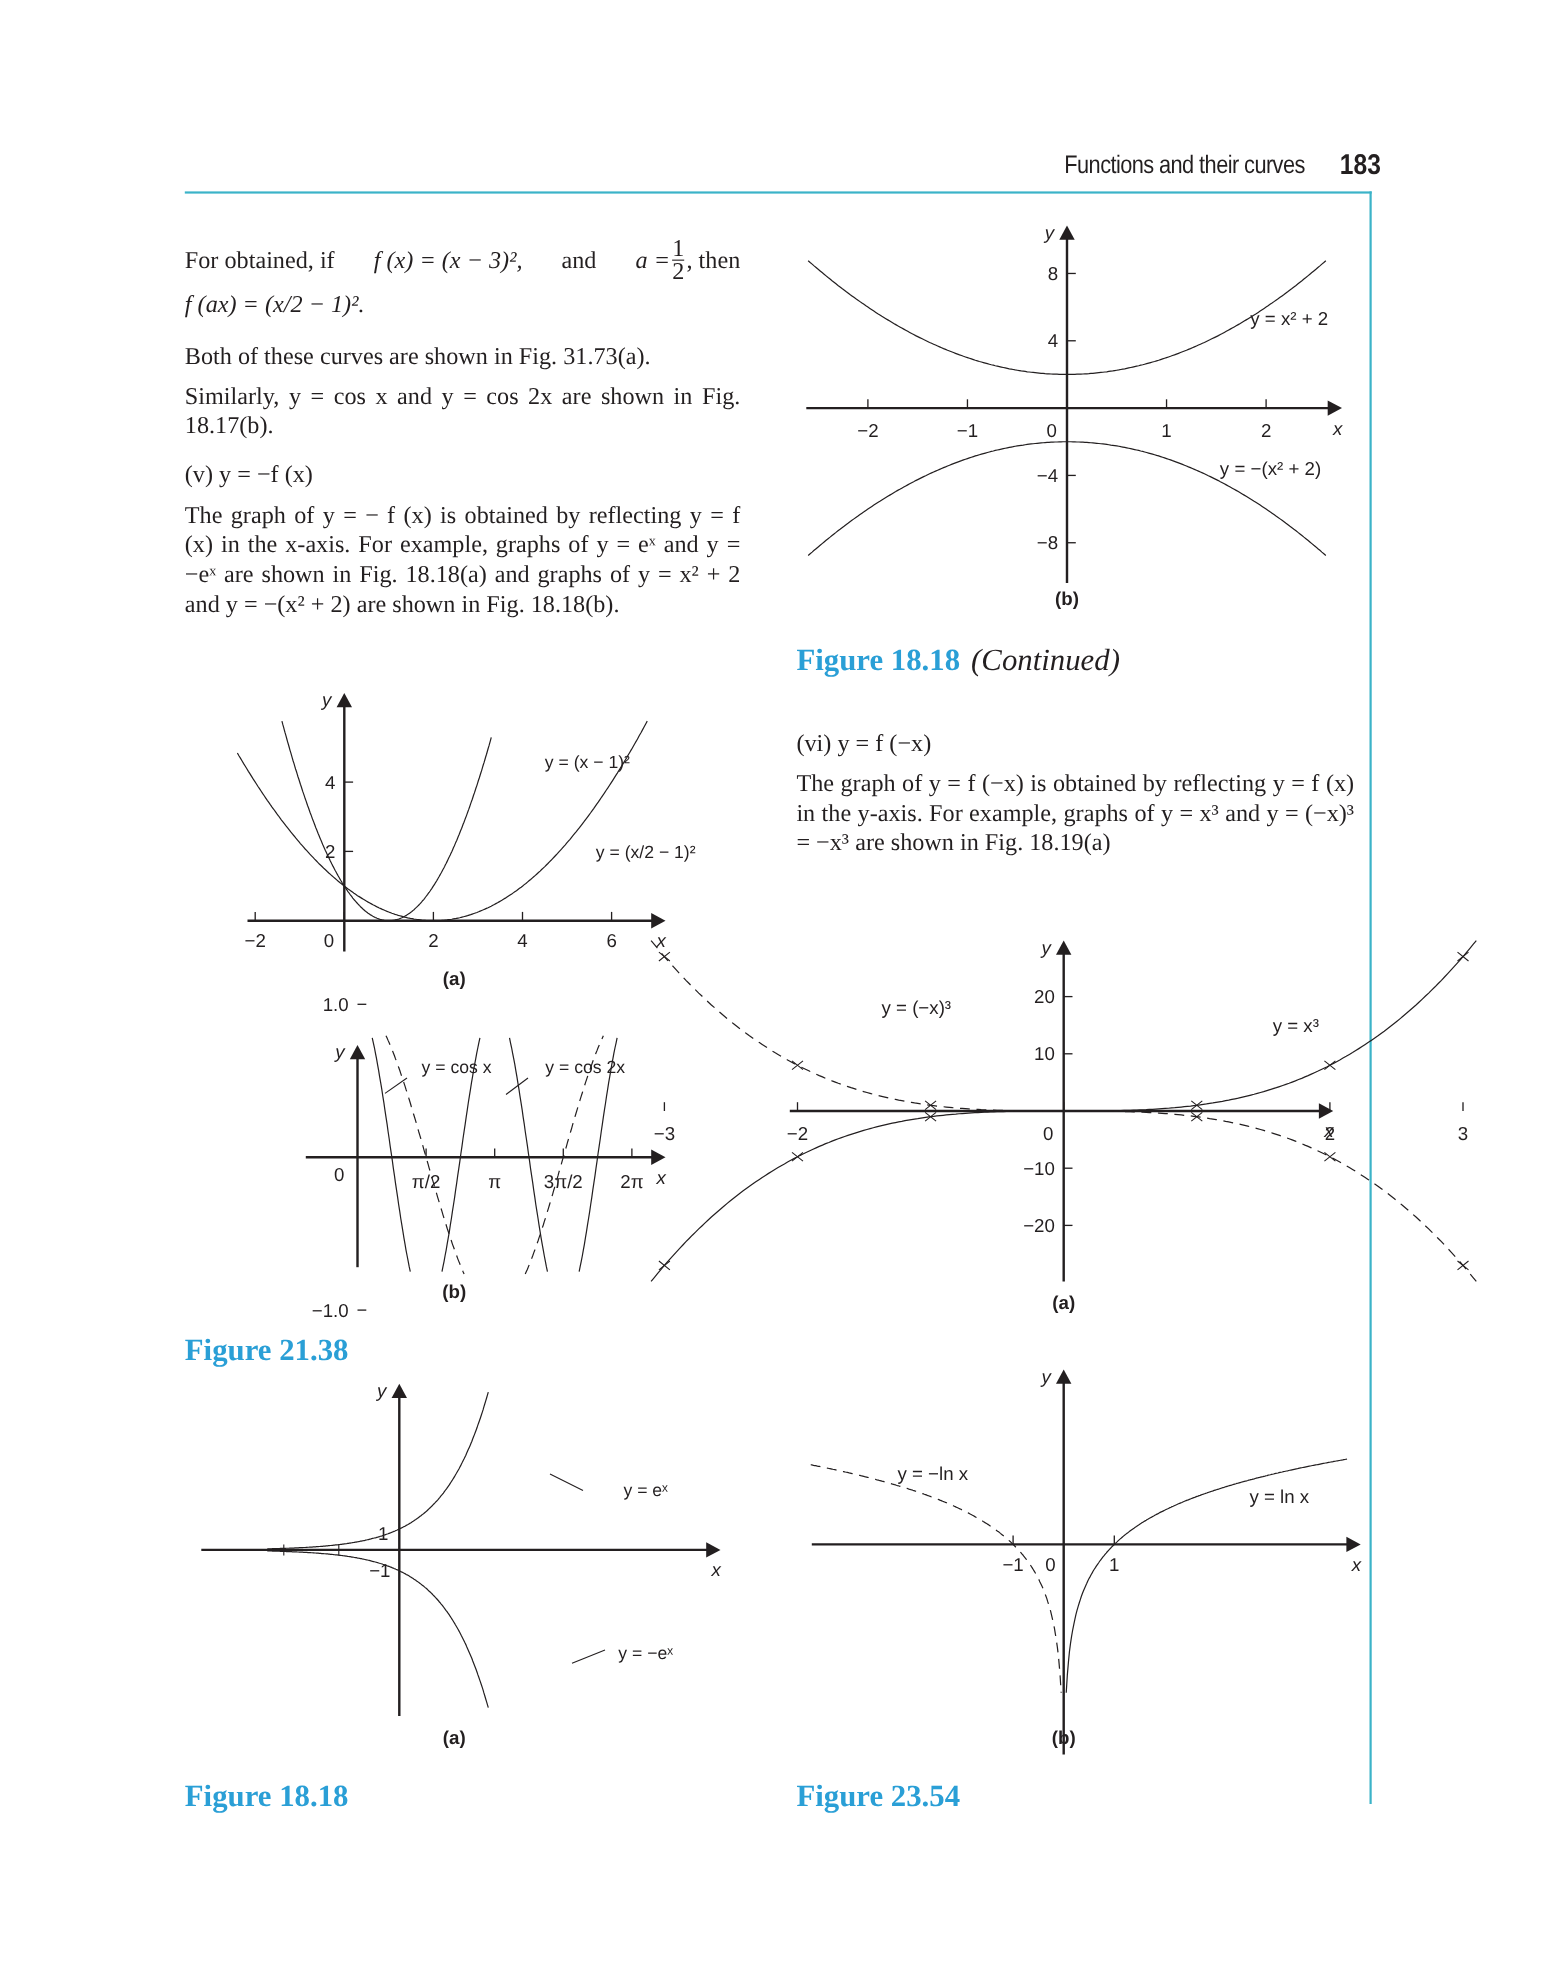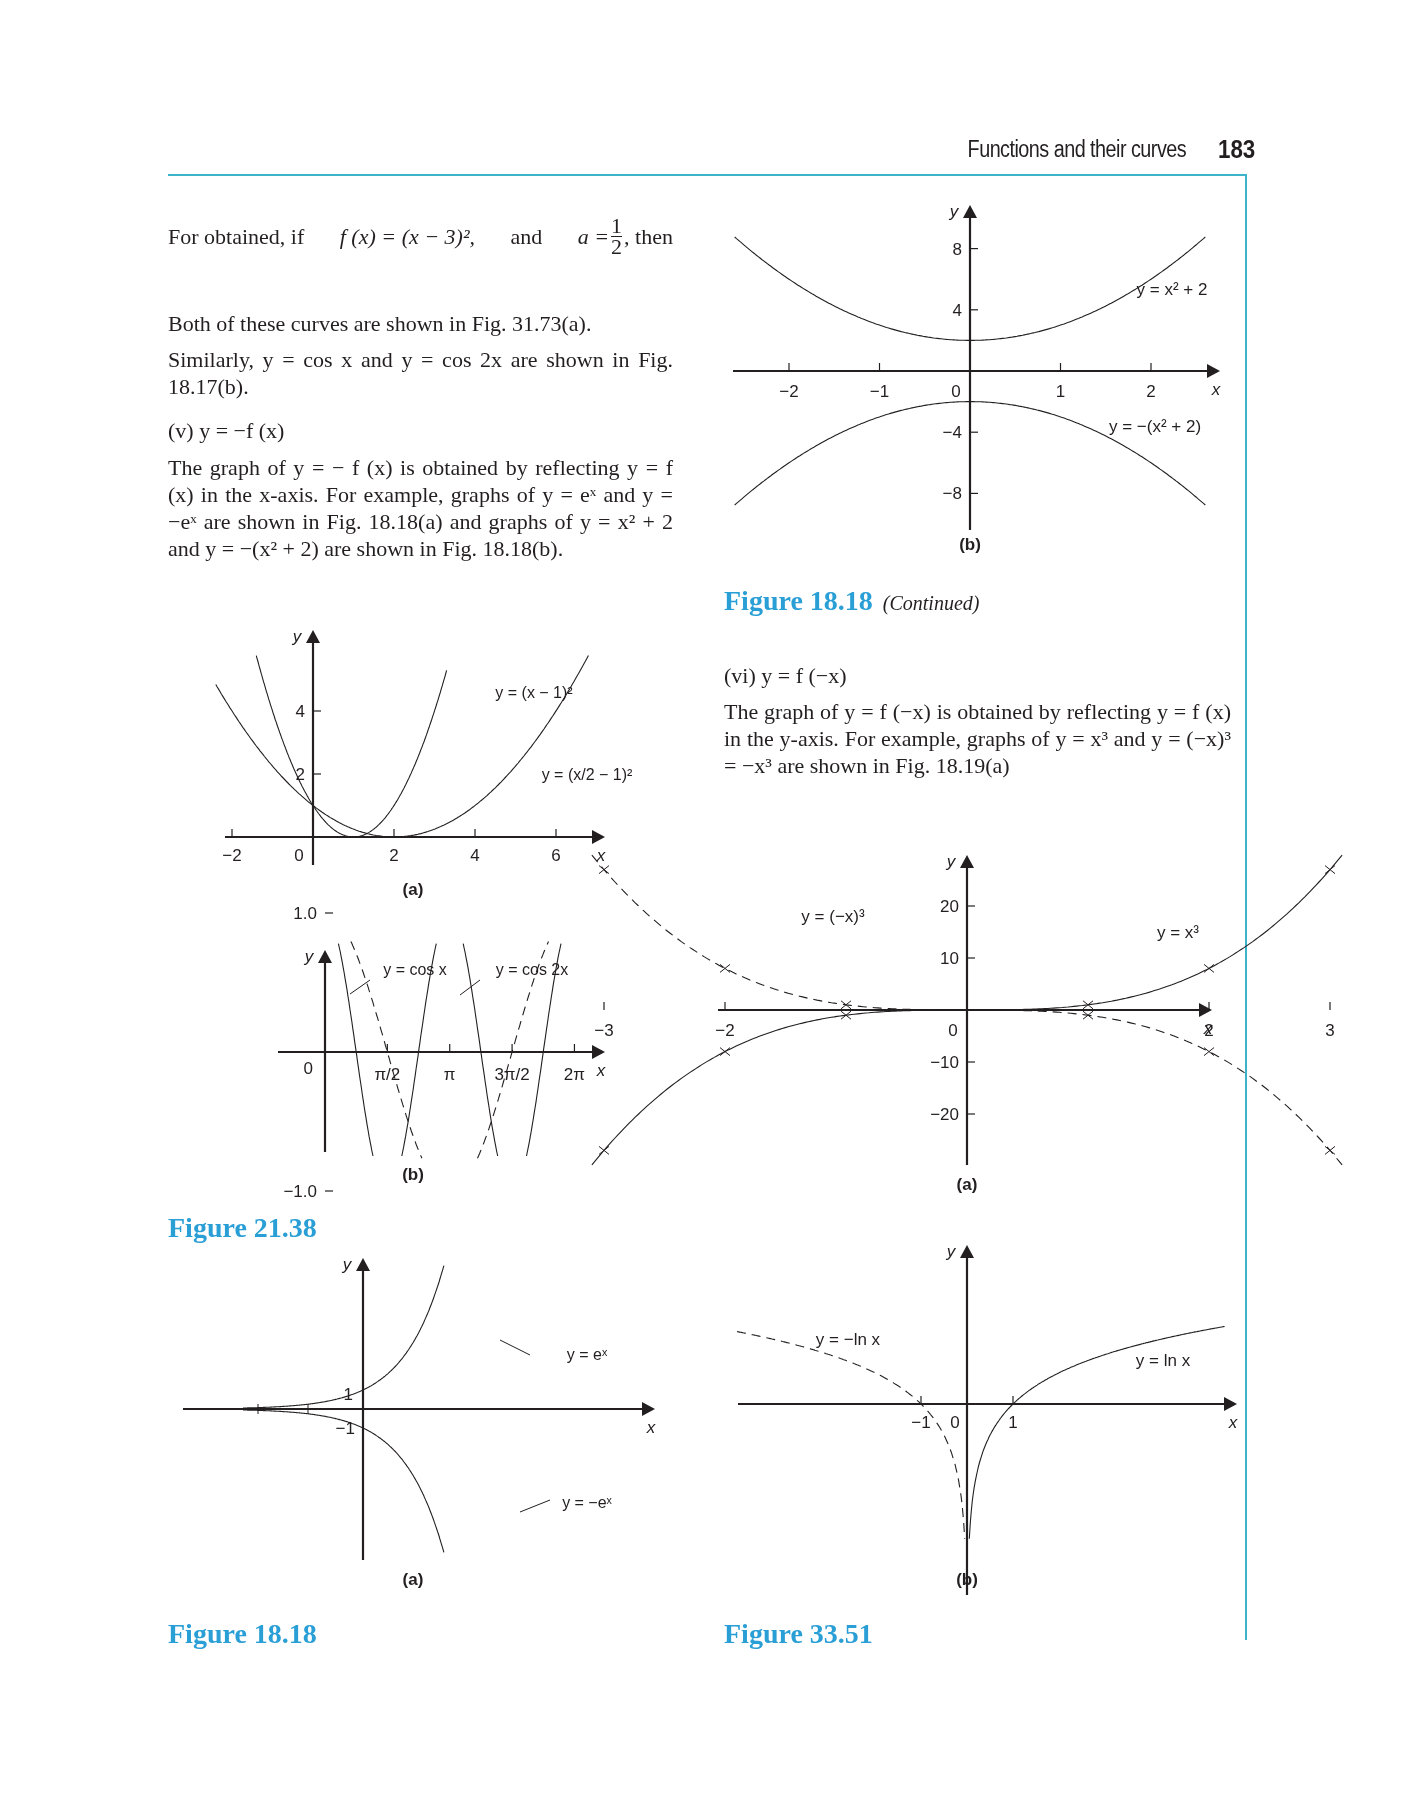--- a/index.html
+++ b/index.html
@@ -6,21 +6,21 @@
   body { width:1407px; height:1800px; position:relative; overflow:hidden; font-family:"Liberation Serif", serif; color:#231f20; }
   .abs { position:absolute; }
   .hdr-title { font-family:"Liberation Sans", sans-serif; font-size:23px; letter-spacing:-0.6px; transform:scaleX(0.86); transform-origin:right center; white-space:nowrap; }
   .hdr-page { font-family:"Liberation Sans", sans-serif; font-size:26px; font-weight:bold; transform:scaleX(0.86); transform-origin:left center; }
   .rule-h { background:#3bb3c8; height:2px; }
   .rule-v { background:#3bb3c8; width:2px; }
   .para { font-size:22px; line-height:27px; text-align:justify; }
   .para i { font-style:italic; }
   .heading { font-size:22px; font-weight:normal; }
   .fig-cap { font-size:28px; font-weight:bold; color:#2a9fd6; }
-  .fig-cap-note { font-size:20px; font-style:italic; color:#231f20; font-weight:normal; }
+  .fig-cap-note { font-size:28px; font-style:italic; color:#231f20; font-weight:normal; }
   svg { position:absolute; overflow:visible; }
   svg text { font-family:"Liberation Sans", sans-serif; fill:#231f20; }
 </style>
 </head>
 <body>
 
 <div class="abs hdr-title" style="right:221px; top:136px;">Functions and their curves</div>
 <div class="abs hdr-page" style="left:1218px; top:134px;">183</div>
 <div class="abs rule-h" style="left:168px; top:174px; width:1079px;"></div>
 <div class="abs rule-v" style="left:1245px; top:174px; height:1466px;"></div>
@@ -32,36 +32,37 @@
     <span> and </span>
     <span style="display:inline-flex; align-items:center;">
       <i>a = </i>
       <span style="display:inline-flex; flex-direction:column; text-align:center; line-height:20px; margin:0 2px;">
         <span style="border-bottom:1px solid #231f20;">1</span>
         <span>2</span>
       </span>
       <span>, then</span>
     </span>
   </div>
+  <div style="margin-top:6px;"><i>f (ax) = (x/2 − 1)².</i></div>
 </div>
 <div class="abs para" style="left:168px; top:310px; width:505px;">Both of these curves are shown in Fig. 31.73(a).</div>
 <div class="abs para" style="left:168px; top:346px; width:505px;">Similarly, y = cos x and y = cos 2x are shown in Fig. 18.17(b).</div>
 <div class="abs heading" style="left:168px; top:418px;">(v) y = −f (x)</div>
 <div class="abs para" style="left:168px; top:454px; width:505px;">The graph of y = − f (x) is obtained by reflecting y = f (x) in the x-axis. For example, graphs of y = eˣ and y = −eˣ are shown in Fig. 18.18(a) and graphs of y = x² + 2 and y = −(x² + 2) are shown in Fig. 18.18(b).</div>
 
 <div class="abs" style="left:724px; top:585px;">
   <span class="fig-cap">Figure 18.18</span>
   <span class="fig-cap-note" style="margin-left:6px;">(Continued)</span>
 </div>
 <div class="abs heading" style="left:724px; top:663px;">(vi) y = f (−x)</div>
 <div class="abs para" style="left:724px; top:698px; width:507px;">The graph of y = f (−x) is obtained by reflecting y = f (x) in the y-axis. For example, graphs of y = x³ and y = (−x)³ = −x³ are shown in Fig. 18.19(a)</div>
 
 <div class="abs fig-cap" style="left:168px; top:1212px;">Figure 21.38</div>
 <div class="abs fig-cap" style="left:168px; top:1618px;">Figure 18.18</div>
-<div class="abs fig-cap" style="left:724px; top:1618px;">Figure 33.51</div>
+<div class="abs fig-cap" style="left:724px; top:1618px;">Figure 23.54</div>
 
 <svg id="c0" style="left:0; top:0; width:1407px; height:1800px;">
     <line x1="225" y1="837" x2="595" y2="837" stroke="#231f20" stroke-width="2.2"></line>
     <polygon points="605,837 592,830 592,844" fill="#231f20"></polygon>
     <line x1="313" y1="865" x2="313" y2="640" stroke="#231f20" stroke-width="2.2"></line>
     <polygon points="313,630 306,643 320,643" fill="#231f20"></polygon>
     <text x="297" y="642" font-size="17" text-anchor="middle" font-style="italic" font-weight="normal">y</text>
     <text x="601" y="861" font-size="17" text-anchor="middle" font-style="italic" font-weight="normal">x</text>
     <path d="M256.3,655.6L257.0,658.3L257.8,661.0L258.5,663.7L259.2,666.3L260.0,669.0L260.7,671.6L261.4,674.2L262.2,676.8L262.9,679.3L263.6,681.9L264.4,684.4L265.1,686.9L265.8,689.4L266.5,691.8L267.3,694.2L268.0,696.7L268.7,699.1L269.5,701.4L270.2,703.8L270.9,706.1L271.7,708.4L272.4,710.7L273.1,713.0L273.9,715.2L274.6,717.5L275.3,719.7L276.1,721.9L276.8,724.0L277.5,726.2L278.3,728.3L279.0,730.4L279.7,732.5L280.5,734.5L281.2,736.6L281.9,738.6L282.7,740.6L283.4,742.6L284.1,744.6L284.9,746.5L285.6,748.4L286.3,750.3L287.0,752.2L287.8,754.1L288.5,755.9L289.2,757.7L290.0,759.5L290.7,761.3L291.4,763.0L292.2,764.8L292.9,766.5L293.6,768.2L294.4,769.9L295.1,771.5L295.8,773.1L296.6,774.8L297.3,776.3L298.0,777.9L298.8,779.5L299.5,781.0L300.2,782.5L301.0,784.0L301.7,785.5L302.4,786.9L303.2,788.3L303.9,789.7L304.6,791.1L305.4,792.5L306.1,793.8L306.8,795.1L307.5,796.4L308.3,797.7L309.0,799.0L309.7,800.2L310.5,801.5L311.2,802.7L311.9,803.8L312.7,805.0L313.4,806.1L314.1,807.2L314.9,808.3L315.6,809.4L316.3,810.5L317.1,811.5L317.8,812.5L318.5,813.5L319.3,814.5L320.0,815.4L320.7,816.4L321.5,817.3L322.2,818.2L322.9,819.0L323.7,819.9L324.4,820.7L325.1,821.5L325.9,822.3L326.6,823.1L327.3,823.8L328.0,824.6L328.8,825.3L329.5,825.9L330.2,826.6L331.0,827.3L331.7,827.9L332.4,828.5L333.2,829.1L333.9,829.6L334.6,830.2L335.4,830.7L336.1,831.2L336.8,831.7L337.6,832.1L338.3,832.6L339.0,833.0L339.8,833.4L340.5,833.8L341.2,834.1L342.0,834.4L342.7,834.8L343.4,835.0L344.2,835.3L344.9,835.6L345.6,835.8L346.4,836.0L347.1,836.2L347.8,836.4L348.5,836.5L349.3,836.7L350.0,836.8L350.7,836.9L351.5,836.9L352.2,837.0L352.9,837.0L353.7,837.0L354.4,837.0L355.1,836.9L355.9,836.9L356.6,836.8L357.3,836.7L358.1,836.6L358.8,836.5L359.5,836.3L360.3,836.1L361.0,835.9L361.7,835.7L362.5,835.5L363.2,835.2L363.9,834.9L364.7,834.6L365.4,834.3L366.1,833.9L366.8,833.6L367.6,833.2L368.3,832.8L369.0,832.4L369.8,831.9L370.5,831.4L371.2,831.0L372.0,830.4L372.7,829.9L373.4,829.4L374.2,828.8L374.9,828.2L375.6,827.6L376.4,827.0L377.1,826.3L377.8,825.6L378.6,824.9L379.3,824.2L380.0,823.5L380.8,822.7L381.5,822.0L382.2,821.2L383.0,820.3L383.7,819.5L384.4,818.6L385.2,817.8L385.9,816.9L386.6,815.9L387.3,815.0L388.1,814.0L388.8,813.1L389.5,812.0L390.3,811.0L391.0,810.0L391.7,808.9L392.5,807.8L393.2,806.7L393.9,805.6L394.7,804.4L395.4,803.3L396.1,802.1L396.9,800.9L397.6,799.7L398.3,798.4L399.1,797.1L399.8,795.8L400.5,794.5L401.3,793.2L402.0,791.8L402.7,790.5L403.5,789.1L404.2,787.7L404.9,786.2L405.7,784.8L406.4,783.3L407.1,781.8L407.8,780.3L408.6,778.7L409.3,777.2L410.0,775.6L410.8,774.0L411.5,772.4L412.2,770.7L413.0,769.1L413.7,767.4L414.4,765.7L415.2,764.0L415.9,762.2L416.6,760.5L417.4,758.7L418.1,756.9L418.8,755.0L419.6,753.2L420.3,751.3L421.0,749.4L421.8,747.5L422.5,745.6L423.2,743.6L424.0,741.7L424.7,739.7L425.4,737.7L426.2,735.6L426.9,733.6L427.6,731.5L428.3,729.4L429.1,727.3L429.8,725.2L430.5,723.0L431.3,720.8L432.0,718.6L432.7,716.4L433.5,714.2L434.2,711.9L434.9,709.6L435.7,707.3L436.4,705.0L437.1,702.7L437.9,700.3L438.6,697.9L439.3,695.5L440.1,693.1L440.8,690.7L441.5,688.2L442.3,685.7L443.0,683.2L443.7,680.7L444.5,678.1L445.2,675.6L445.9,673.0L446.6,670.4" fill="none" stroke="#231f20" stroke-width="1.1" stroke-dasharray="none"></path>
     <path d="M215.8,684.5L217.2,687.0L218.7,689.4L220.1,691.8L221.5,694.2L223.0,696.6L224.4,698.9L225.8,701.2L227.3,703.5L228.7,705.8L230.1,708.1L231.6,710.3L233.0,712.5L234.4,714.8L235.9,716.9L237.3,719.1L238.7,721.3L240.2,723.4L241.6,725.5L243.0,727.6L244.5,729.6L245.9,731.7L247.3,733.7L248.8,735.7L250.2,737.7L251.6,739.7L253.1,741.6L254.5,743.6L255.9,745.5L257.4,747.4L258.8,749.2L260.2,751.1L261.7,752.9L263.1,754.7L264.5,756.5L266.0,758.3L267.4,760.0L268.8,761.8L270.3,763.5L271.7,765.2L273.1,766.9L274.6,768.5L276.0,770.1L277.4,771.8L278.9,773.3L280.3,774.9L281.7,776.5L283.2,778.0L284.6,779.5L286.0,781.0L287.5,782.5L288.9,784.0L290.3,785.4L291.8,786.8L293.2,788.2L294.6,789.6L296.1,790.9L297.5,792.3L298.9,793.6L300.4,794.9L301.8,796.2L303.2,797.4L304.7,798.7L306.1,799.9L307.5,801.1L308.9,802.3L310.4,803.4L311.8,804.6L313.2,805.7L314.7,806.8L316.1,807.9L317.5,808.9L319.0,810.0L320.4,811.0L321.8,812.0L323.3,813.0L324.7,814.0L326.1,814.9L327.6,815.8L329.0,816.7L330.4,817.6L331.9,818.5L333.3,819.3L334.7,820.1L336.2,820.9L337.6,821.7L339.0,822.5L340.5,823.2L341.9,824.0L343.3,824.7L344.8,825.4L346.2,826.0L347.6,826.7L349.1,827.3L350.5,827.9L351.9,828.5L353.4,829.1L354.8,829.6L356.2,830.2L357.7,830.7L359.1,831.2L360.5,831.6L362.0,832.1L363.4,832.5L364.8,832.9L366.3,833.3L367.7,833.7L369.1,834.0L370.6,834.4L372.0,834.7L373.4,835.0L374.9,835.2L376.3,835.5L377.7,835.7L379.2,835.9L380.6,836.1L382.0,836.3L383.5,836.5L384.9,836.6L386.3,836.7L387.8,836.8L389.2,836.9L390.6,836.9L392.1,837.0L393.5,837.0L394.9,837.0L396.4,837.0L397.8,836.9L399.2,836.9L400.7,836.8L402.1,836.7L403.5,836.6L405.0,836.4L406.4,836.3L407.8,836.1L409.3,835.9L410.7,835.7L412.1,835.4L413.6,835.2L415.0,834.9L416.4,834.6L417.9,834.3L419.3,833.9L420.7,833.6L422.2,833.2L423.6,832.8L425.0,832.4L426.5,831.9L427.9,831.5L429.3,831.0L430.8,830.5L432.2,830.0L433.6,829.5L435.1,828.9L436.5,828.3L437.9,827.7L439.4,827.1L440.8,826.5L442.2,825.8L443.7,825.2L445.1,824.5L446.5,823.8L448.0,823.0L449.4,822.3L450.8,821.5L452.3,820.7L453.7,819.9L455.1,819.1L456.6,818.2L458.0,817.3L459.4,816.5L460.9,815.5L462.3,814.6L463.7,813.7L465.2,812.7L466.6,811.7L468.0,810.7L469.5,809.7L470.9,808.6L472.3,807.5L473.8,806.5L475.2,805.4L476.6,804.2L478.1,803.1L479.5,801.9L480.9,800.7L482.4,799.5L483.8,798.3L485.2,797.1L486.7,795.8L488.1,794.5L489.5,793.2L491.0,791.9L492.4,790.5L493.8,789.2L495.3,787.8L496.7,786.4L498.1,785.0L499.5,783.5L501.0,782.1L502.4,780.6L503.8,779.1L505.3,777.5L506.7,776.0L508.1,774.4L509.6,772.9L511.0,771.3L512.4,769.6L513.9,768.0L515.3,766.3L516.7,764.7L518.2,763.0L519.6,761.2L521.0,759.5L522.5,757.7L523.9,756.0L525.3,754.2L526.8,752.4L528.2,750.5L529.6,748.7L531.1,746.8L532.5,744.9L533.9,743.0L535.4,741.0L536.8,739.1L538.2,737.1L539.7,735.1L541.1,733.1L542.5,731.1L544.0,729.0L545.4,726.9L546.8,724.8L548.3,722.7L549.7,720.6L551.1,718.4L552.6,716.3L554.0,714.1L555.4,711.9L556.9,709.6L558.3,707.4L559.7,705.1L561.2,702.8L562.6,700.5L564.0,698.2L565.5,695.8L566.9,693.5L568.3,691.1L569.8,688.7L571.2,686.2L572.6,683.8L574.1,681.3L575.5,678.8L576.9,676.3L578.4,673.8L579.8,671.3L581.2,668.7L582.7,666.1L584.1,663.5L585.5,660.9L587.0,658.2L588.4,655.6" fill="none" stroke="#231f20" stroke-width="1.1" stroke-dasharray="none"></path>

